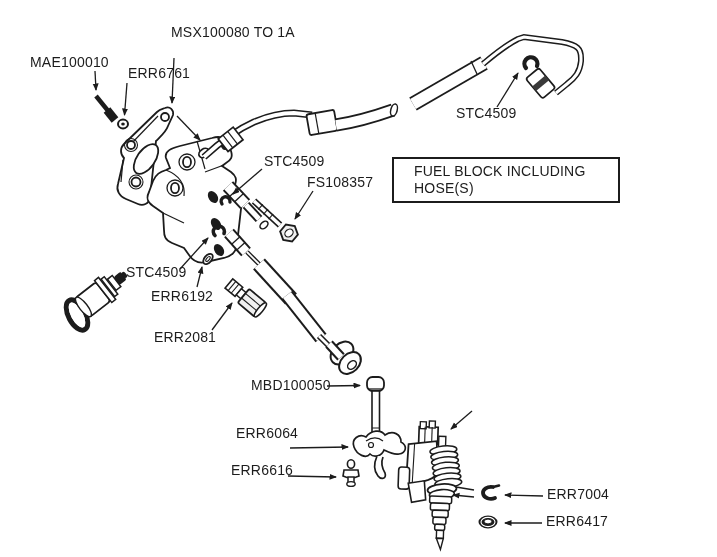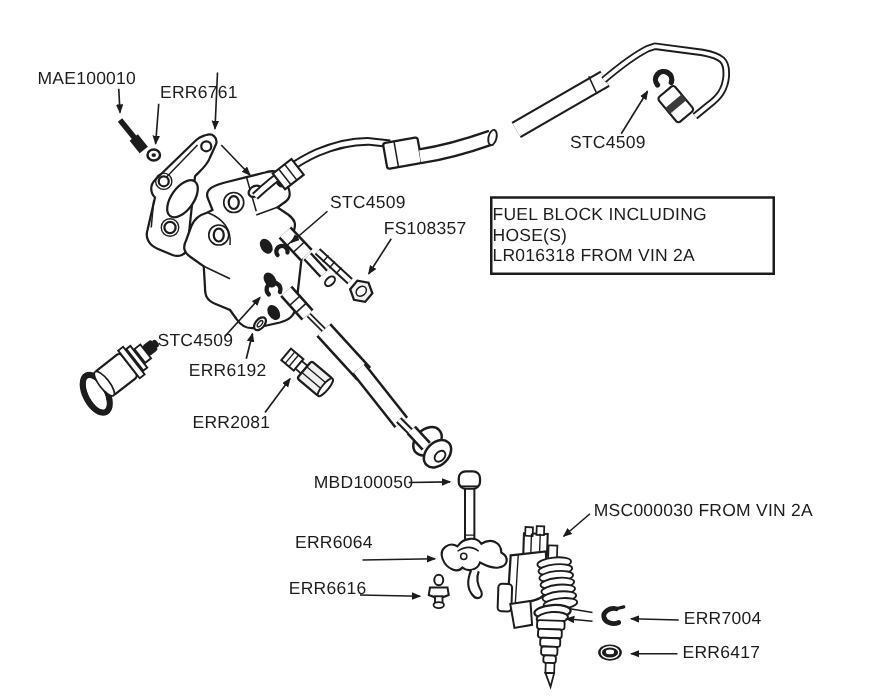--- a/index.html
+++ b/index.html
@@ -7,21 +7,21 @@
     position:relative;width:717px;height:557px;background:#ffffff;
     font-family:"Liberation Sans", sans-serif;color:#1c1c1c;overflow:hidden;
   }
   #art{position:absolute;left:0;top:0;width:717px;height:557px;}
   .lbl{
     position:absolute;font-size:14px;line-height:17px;white-space:nowrap;
     color:#1c1c1c;letter-spacing:0.2px;
   }
   .note-box{
     position:absolute;left:392px;top:157px;width:228px;box-sizing:border-box;
-    border:2px solid #1c1c1c;padding:4px 6px 5px 0;background:#fff;
+    border:2px solid #1c1c1c;padding:4px 6px 5px 20px;background:#fff;
     font-size:14px;line-height:16.5px;letter-spacing:0.2px;
   }
 </style>
 </head>
 <body>
 
 <div id="stage">
 
   <svg id="art" viewBox="0 0 717 557" xmlns="http://www.w3.org/2000/svg">
     <defs>
@@ -255,37 +255,36 @@
       <path d="M542,523 L505,523" marker-end="url(#arr)"></path>
       <path d="M474,497 L453,495" marker-end="url(#arr)"></path>
       <path d="M474,490 L456,487"></path>
     </g>
   </svg>
 
   <div class="lbl" style="left:30px;top:54px">MAE100010</div>
   <div class="lbl" style="left:128px;top:65px">ERR6761</div>
 
   <div class="lbl" style="left:171px;top:24px">
+    <div>MSX100080 TO 1A</div>
   </div>
 
   <div class="lbl" style="left:456px;top:105px">STC4509</div>
   <div class="lbl" style="left:264px;top:153px">STC4509</div>
   <div class="lbl" style="left:307px;top:174px">FS108357</div>
   <div class="lbl" style="left:126px;top:264px">STC4509</div>
   <div class="lbl" style="left:151px;top:288px">ERR6192</div>
   <div class="lbl" style="left:154px;top:329px">ERR2081</div>
   <div class="lbl" style="left:251px;top:377px">MBD100050</div>
   <div class="lbl" style="left:236px;top:425px">ERR6064</div>
   <div class="lbl" style="left:231px;top:462px">ERR6616</div>
 
   <div class="lbl" style="left:475px;top:400px">
-    <div>MSC000030 FROM VIN 2A</div>
   </div>
 
   <div class="lbl" style="left:547px;top:486px">ERR7004</div>
   <div class="lbl" style="left:546px;top:513px">ERR6417</div>
 
   <div class="note-box">
     <div>FUEL BLOCK INCLUDING HOSE(S)</div>
-    <div>LR016318 FROM VIN 2A</div>
   </div>
 
 </div>
 
 </body></html>

